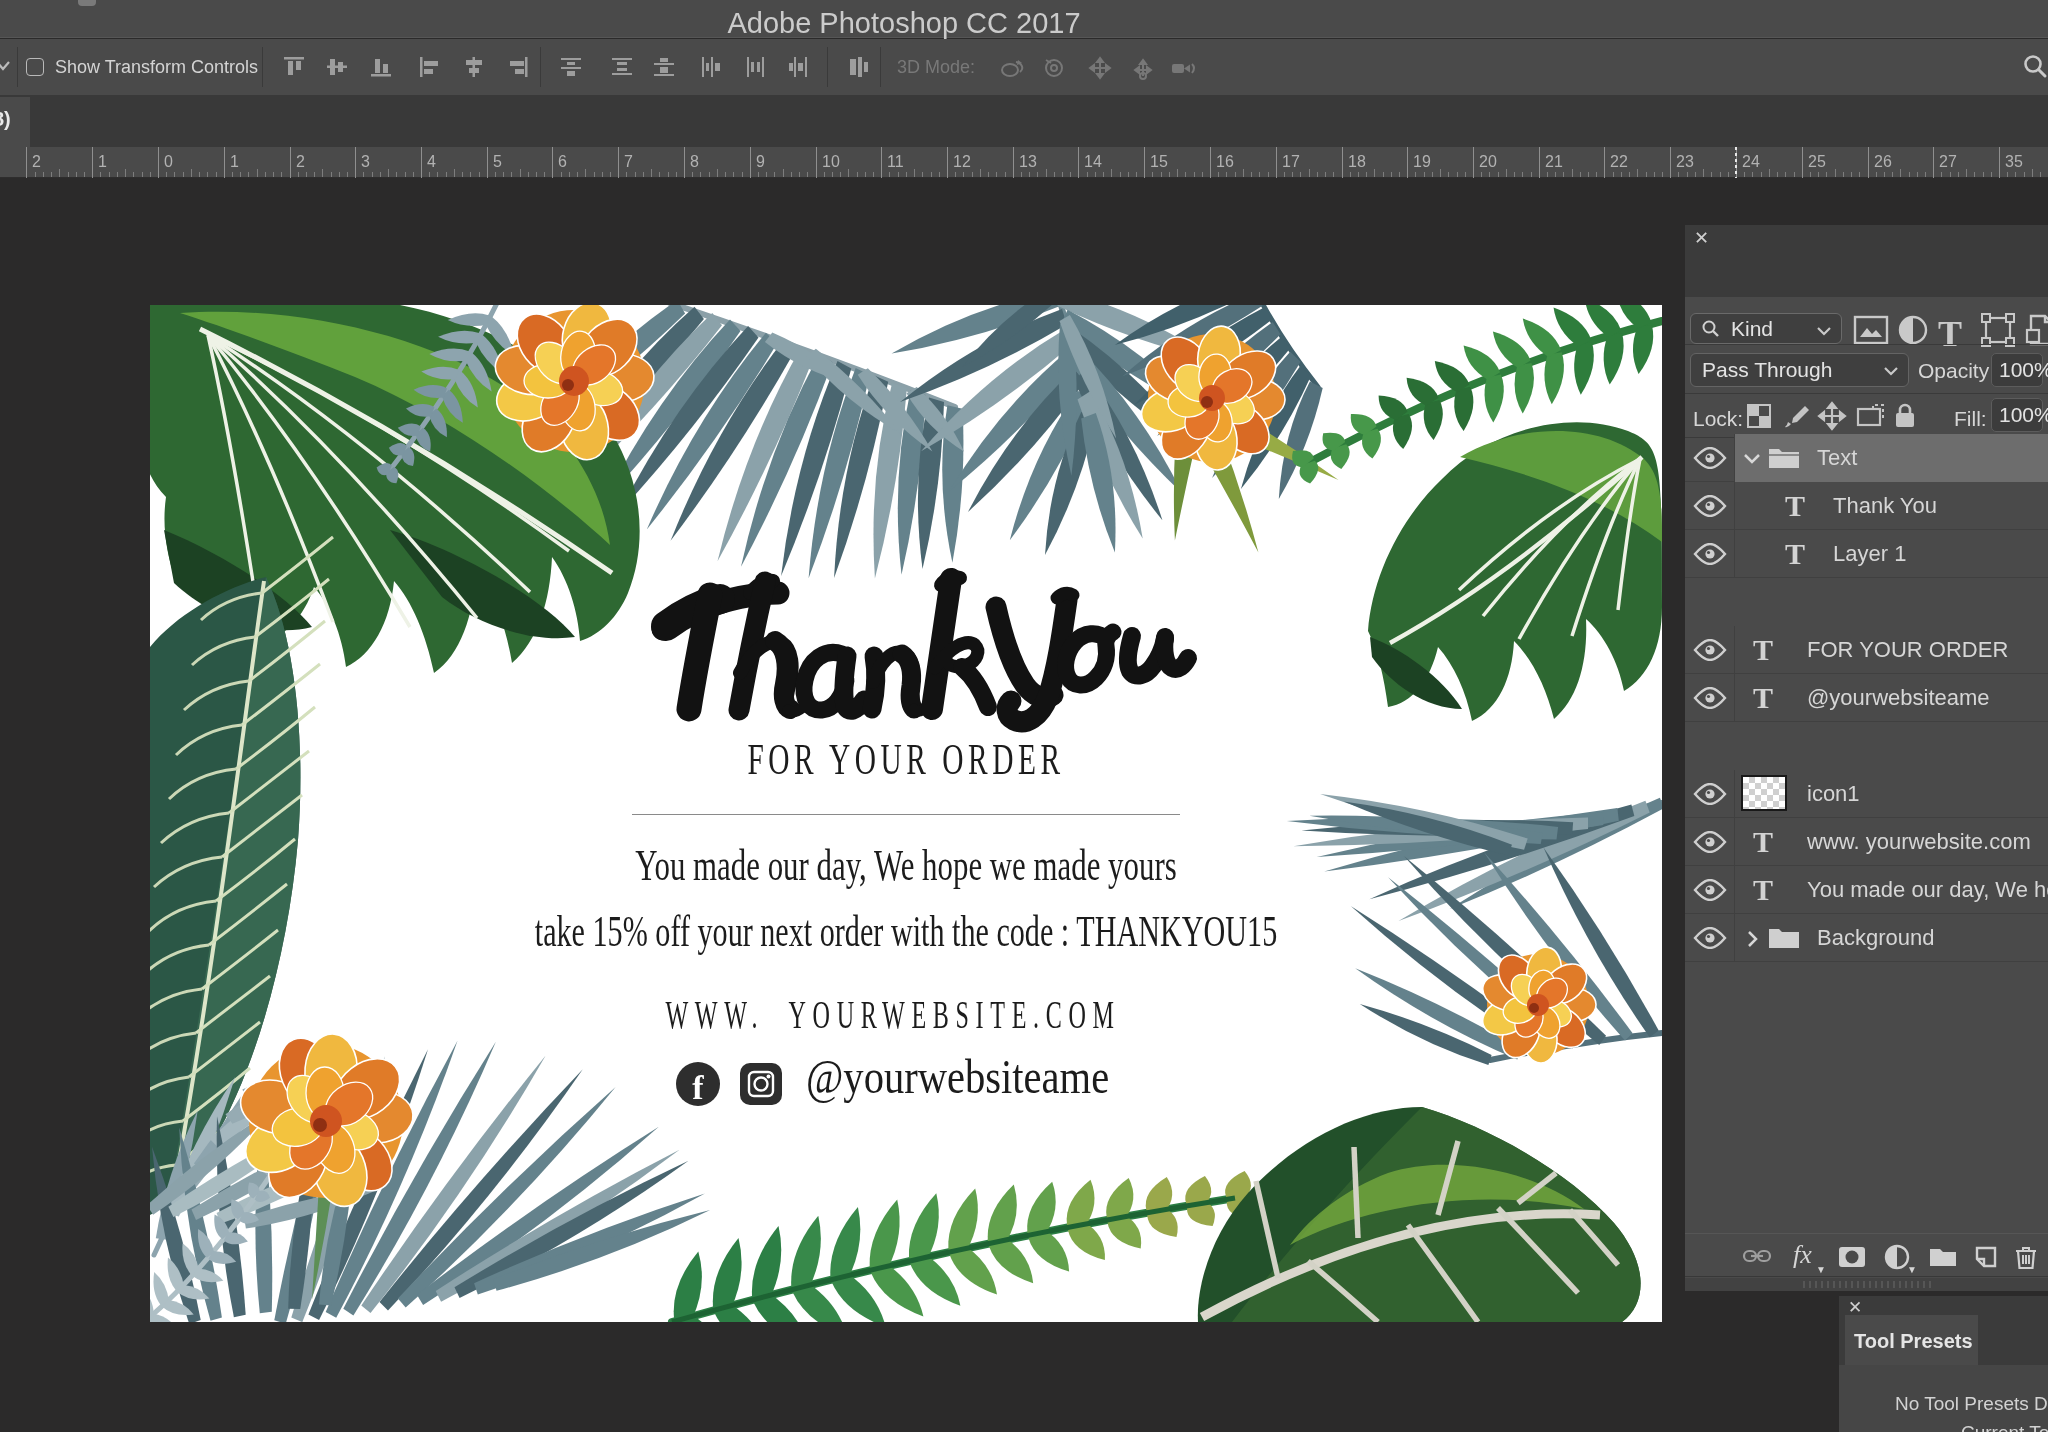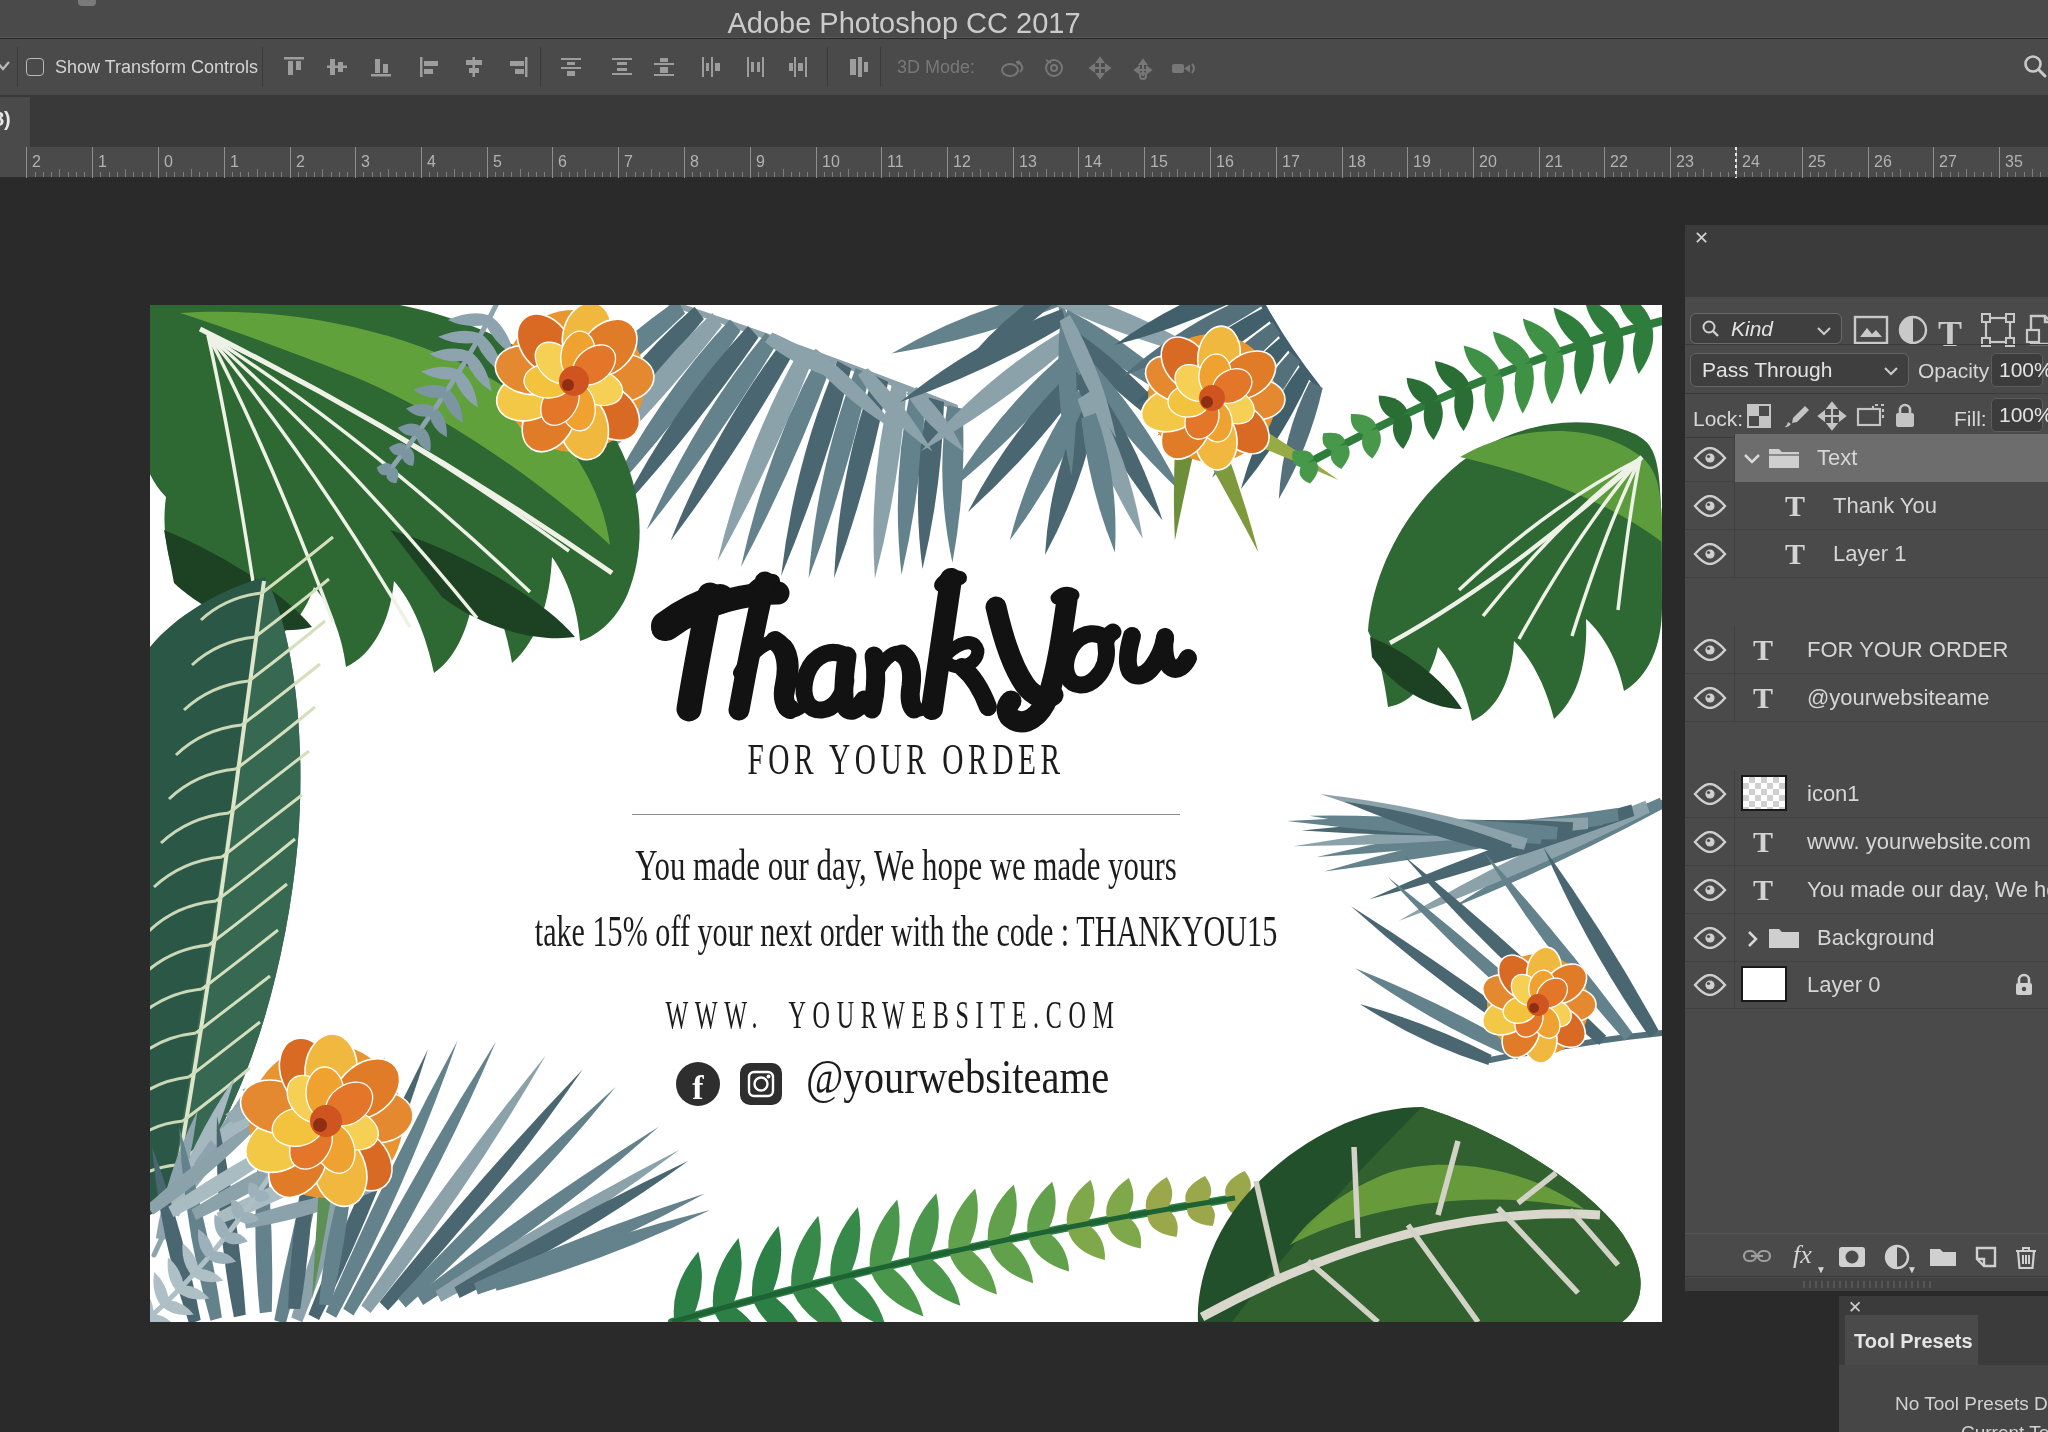--- a/index.html
+++ b/index.html
@@ -43,21 +43,21 @@
 
 #lpanel { position:absolute; left:1685px; top:225px; width:363px; height:1066px; background:#4a4a4a; }
 #lpanel .phead { position:absolute; left:0; top:0; width:363px; height:72px; background:#3b3b3b; }
 #lpanel .ptabs { position:absolute; left:0; top:21px; height:51px; width:363px; }
 #lpanel .tab1 { position:absolute; left:0; top:0; width:83px; height:51px; background:#4a4a4a;
   color:#f0f0f0; font-weight:bold; font-size:21px; padding:14px 0 0 13px; }
 #lpanel .tab2 { position:absolute; left:83px; top:0; width:115px; height:51px; background:#404040;
   color:#b3b3b3; font-size:21px; padding:14px 0 0 14px; border-right:1px solid #333; }
 #lpanel .x { position:absolute; left:9px; top:2px; color:#cfcfcf; font-size:18px; }
 .kindbox { position:absolute; left:5px; top:88px; width:152px; height:31px; background:#3f3f3f;
-  border:1.5px solid #6a6a6a; border-radius:6px; color:#e3e3e3; font-size:21px;font-style:italic; }
+  border:1.5px solid #6a6a6a; border-radius:6px; color:#e3e3e3; font-size:21px; }
 .kindbox .k { position:absolute; left:40px; top:3px; }
 .ptrow { position:absolute; left:5px; top:128px; width:219px; height:34px; background:#3f3f3f;
   border:1.5px solid #646464; border-radius:6px; color:#e3e3e3; font-size:21px; }
 .ptrow .k { position:absolute; left:11px; top:4px; }
 .plabel { position:absolute; color:#d6d6d6; font-size:21px; }
 .pctbox { position:absolute; left:306px; width:52px; height:34px; background:#3c3c3c;
   border:1.5px solid #5c5c5c; border-radius:5px; color:#e3e3e3; font-size:21px; padding:4px 0 0 7px; }
 .pdiv { position:absolute; left:0; width:363px; height:1px; background:#3a3a3a; }
 #lrows { position:absolute; left:0; top:213px; width:363px; height:600px; }
 .lrow { position:absolute; left:0; width:363px; height:48px; border-bottom:1px solid #404040; }
@@ -1042,34 +1042,20 @@
             <circle cx="15.5" cy="9.5" r="1.6" fill="#4a4a4a"></circle>
           </svg>
           <svg width="12" height="18" viewBox="0 0 12 18" style="position:absolute;left:61px;top:16px">
             <path d="M 3,2 L 10,9 L 3,16" fill="none" stroke="#d8d8d8" stroke-width="2.5"></path>
           </svg>
           <svg width="36" height="28" viewBox="0 0 36 28" style="position:absolute;left:82px;top:10px">
             <path d="M 2,5 h 10 l 3,3 h 17 v 16 h -30 z" fill="#cfcfcf"></path>
           </svg>
           <div class="lname" style="left:132px">Background</div>
         </div>
-        <div class="lrow" style="top:523px">
-          <svg width="34" height="22" viewBox="0 0 34 22" style="position:absolute;left:8px;top:13px">
-            <path d="M 2,11 C 8,4 14,1 17,1 C 20,1 26,4 32,11 C 26,18 20,21 17,21 C 14,21 8,18 2,11 Z" fill="none" stroke="#cfcfcf" stroke-width="2.4"></path>
-            <circle cx="17" cy="11" r="4.6" fill="#cfcfcf"></circle>
-            <circle cx="15.5" cy="9.5" r="1.6" fill="#4a4a4a"></circle>
-          </svg>
-          <div style="position:absolute;left:56px;top:5px;width:46px;height:36px;border:2px solid #191919;background:#fff"></div>
-          <div class="lname" style="left:122px">Layer 0</div>
-          <svg width="22" height="26" viewBox="0 0 22 26" style="position:absolute;left:328px;top:11px">
-            <rect x="3" y="11" width="16" height="12" rx="2" fill="#cfcfcf"></rect>
-            <path d="M 6,11 v -3 a 5,5 0 0 1 10,0 v 3" fill="none" stroke="#cfcfcf" stroke-width="2.6"></path>
-            <circle cx="11" cy="17" r="2.2" fill="#4a4a4a"></circle>
-          </svg>
-        </div>
       </div>
     <div id="lbot">
       <svg width="30" height="18" viewBox="0 0 30 18" style="position:absolute;left:57px;top:13px">
           <rect x="2" y="4" width="12" height="10" rx="5" fill="none" stroke="#9f9f9f" stroke-width="2.2"></rect>
           <rect x="16" y="4" width="12" height="10" rx="5" fill="none" stroke="#9f9f9f" stroke-width="2.2"></rect>
           <line x1="9" y1="9" x2="21" y2="9" stroke="#9f9f9f" stroke-width="2.2"></line>
         </svg>
       <div style="position:absolute;left:108px;top:6px;color:#d6d6d6;font-size:26px;font-style:italic;font-family:'Liberation Serif',serif">fx</div>
       <div style="position:absolute;left:131px;top:30px;color:#d6d6d6;font-size:10px">▼</div>
       <svg width="30" height="26" viewBox="0 0 30 26" style="position:absolute;left:152px;top:10px">

